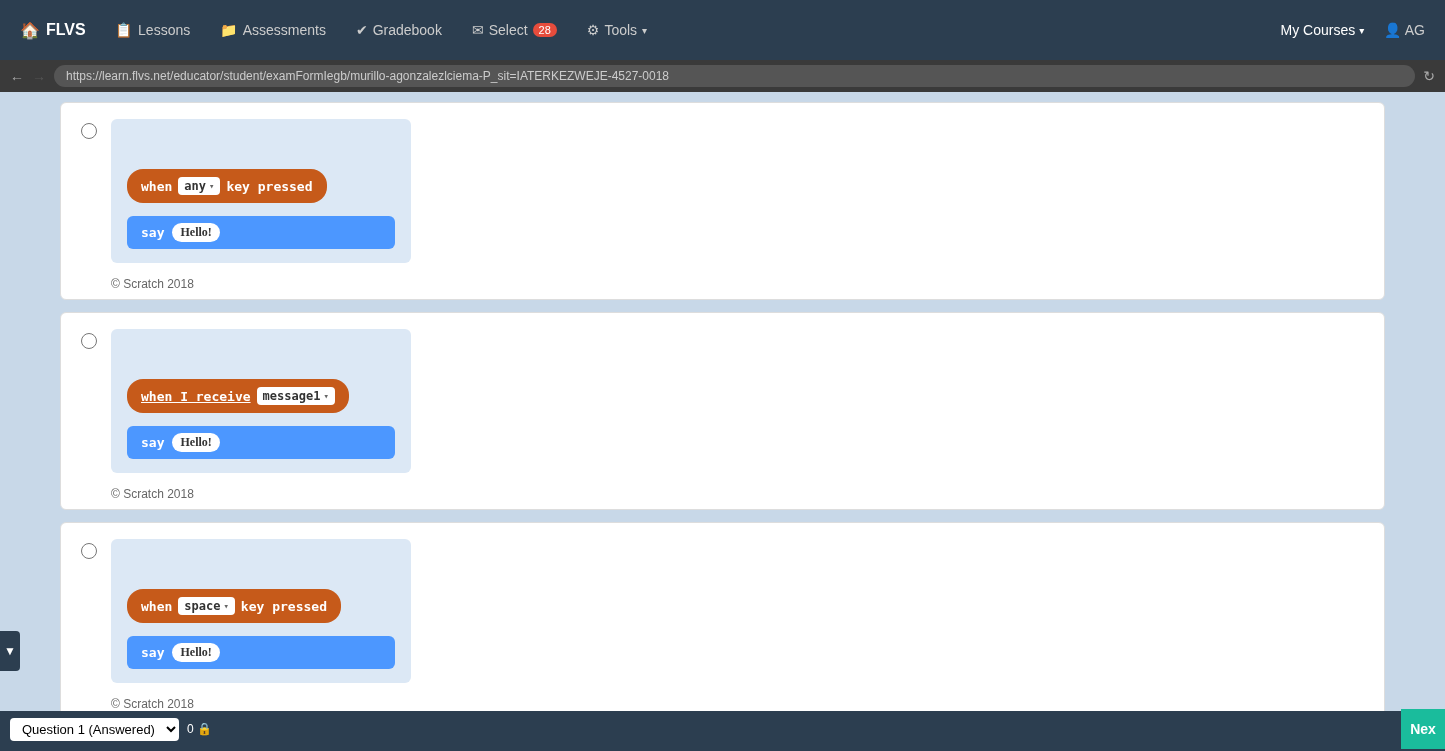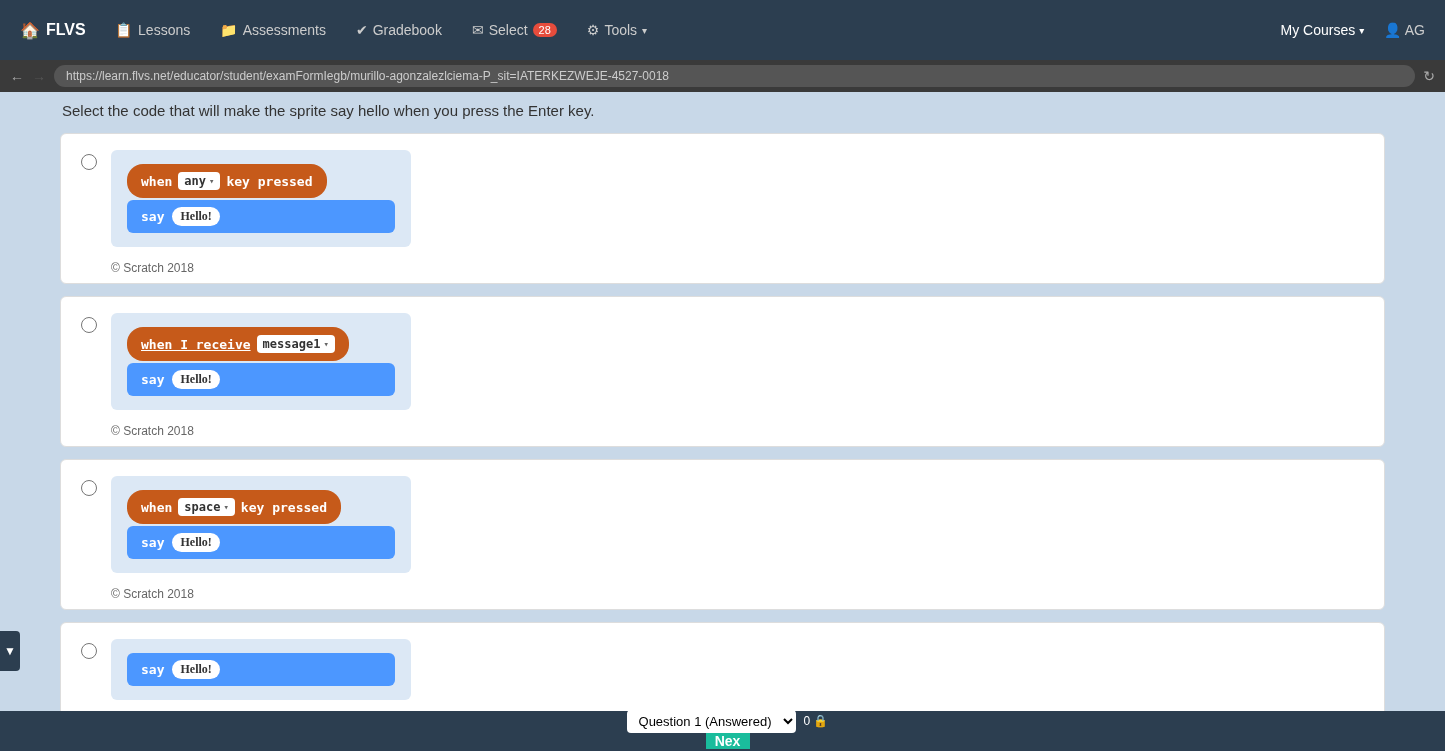--- a/index.html
+++ b/index.html
@@ -167,36 +167,36 @@
       background: white;
       color: #333;
       font-size: 12px;
       font-family: Liberation Serif, serif;
       padding: 2px 8px;
       border-radius: 10px;
     }
     .block-stack {
       display: flex;
       flex-direction: column;
-      gap: 2px;
+      gap: 13px;
+      margin-top: 36px;
     }
 
     
     .bottom-bar {
       position: fixed;
       bottom: 0;
       left: 0;
       right: 0;
       height: 40px;
       background: #2c3e50;
       display: flex;
       align-items: center;
-      justify-content: center;
+      justify-content: space-between;
       padding: 0 0 4px 10px;
-      flex-direction: column;
     }
     .question-status {
       display: flex;
       align-items: center;
       gap: 8px;
     }
     .question-dropdown {
       background: white;
       border: none;
       border-radius: 4px;
@@ -279,21 +279,20 @@
 
 <div class="url-bar">
   <span style="color:#aaa;font-size:14px;">←</span>
   <span style="color:#555;font-size:14px;">→</span>
   <input class="url-input" type="text" value="https://learn.flvs.net/educator/student/examFormIegb/murillo-agonzalezlciema-P_sit=IATERKEZWEJE-4527-0018" style="">
   <span style="color:#aaa;font-size:14px;">↻</span>
 </div>
 
 <div class="main-content">
 
-  <p class="question-text">Select the code that will make the sprite say hello when you press the Enter key.</p>
 
   <div class="option-card">
     <div class="option-row">
       <input type="radio" name="answer" class="option-radio" style="">
       <div class="scratch-block-area">
         <div class="block-stack">
 
           <div style="background:#c65a1a; color:white; font-size:13px; font-weight:bold; padding:8px 14px; border-radius:16px; font-family:monospace; display:inline-flex; align-items:center; gap:6px; width:fit-content;">
             <span>when</span>
             <span class="block-dropdown">any <span class="dropdown-arrow">▾</span></span>

